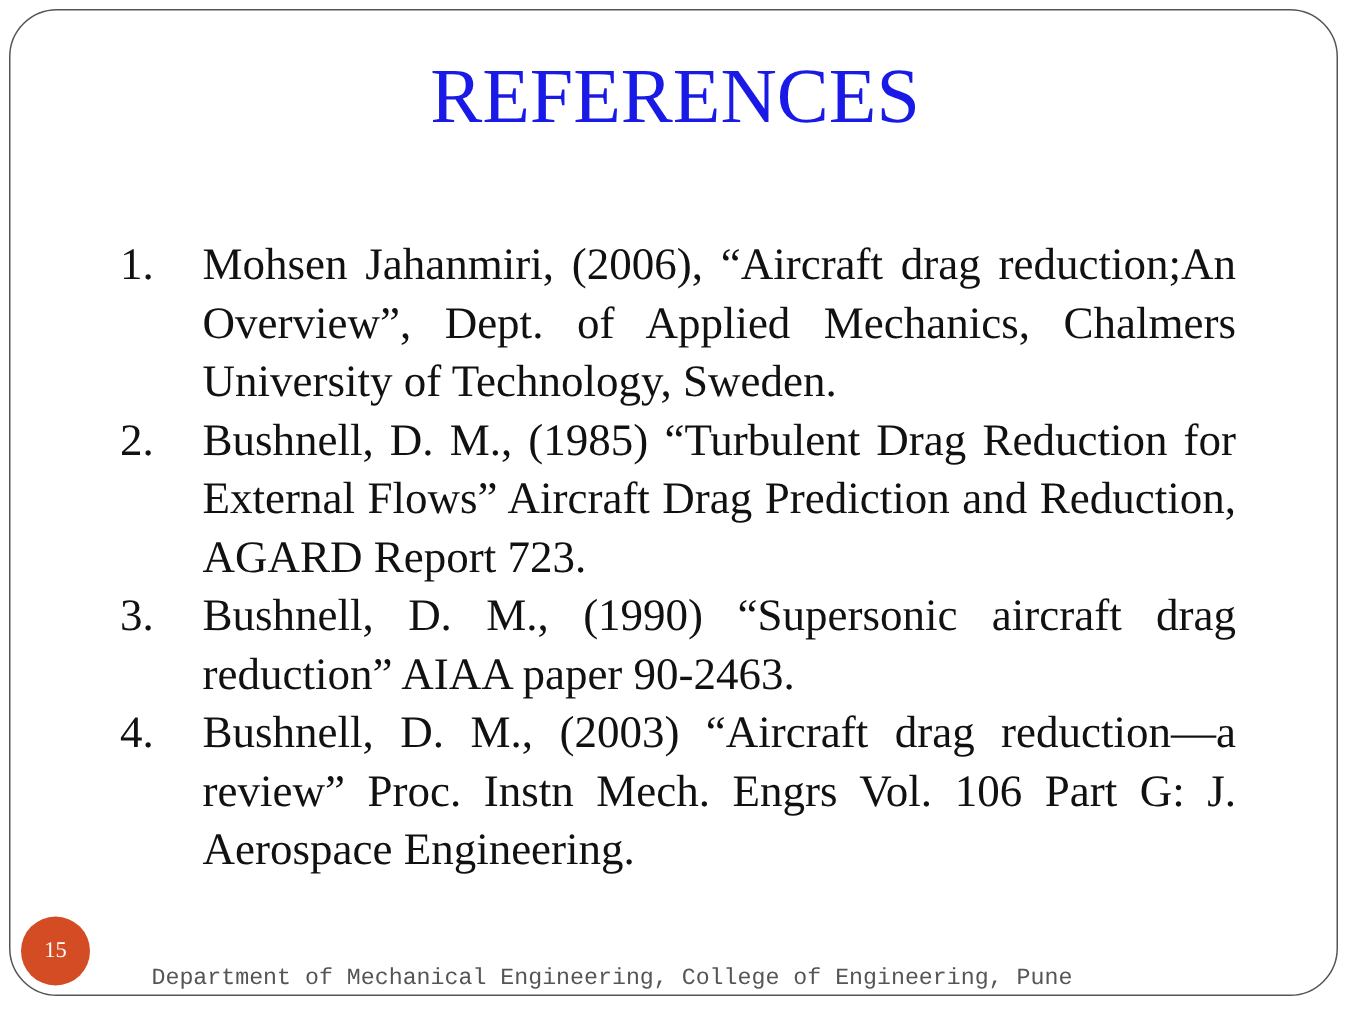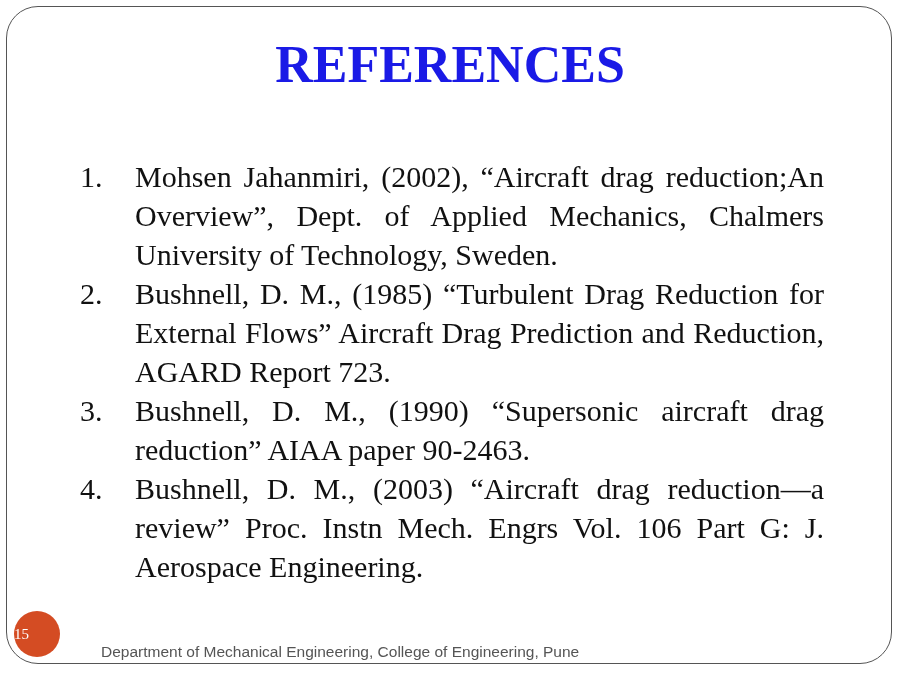--- a/index.html
+++ b/index.html
@@ -25,21 +25,21 @@
       box-sizing: border-box;
       background: #ffffff;
     }
     .title {
       position: absolute;
       left: 0;
       width: 900px;
       top: 33px;
       text-align: center;
       font-family: "Liberation Serif", serif;
-      font-weight: bold;
+      font-weight: normal;
       font-size: 52px;
       line-height: 64px;
       color: #1a1ae6;
       margin: 0;
       letter-spacing: 0px;
     }
     .ref-list {
       position: absolute;
       left: 80px;
       top: 157px;
@@ -73,44 +73,44 @@
       left: 14px;
       top: 611px;
       width: 46px;
       height: 46px;
       border-radius: 50%;
       background: #d44c23;
       color: #ffffff;
       font-family: "Liberation Serif", serif;
       font-size: 15px;
       line-height: 46px;
-      text-align: left;
+      text-align: center;
     }
     .footer {
       position: absolute;
       left: 101px;
       top: 642px;
-      font-family: Liberation Sans, sans-serif;
+      font-family: Liberation Mono, monospace;
       font-size: 15.5px;
       line-height: 20px;
       color: #555555;
       white-space: nowrap;
     }
   </style>
 </head>
 <body>
 
 <div class="slide-frame"></div>
 
 <h1 class="title">REFERENCES</h1>
 
 <ol class="ref-list">
   <li class="ref-item">
     <span class="ref-num">1.</span>
-    <span class="ref-text">Mohsen Jahanmiri, (2002), “Aircraft drag reduction;An Overview”, Dept. of Applied Mechanics, Chalmers University of Technology, Sweden.</span>
+    <span class="ref-text">Mohsen Jahanmiri, (2006), “Aircraft drag reduction;An Overview”, Dept. of Applied Mechanics, Chalmers University of Technology, Sweden.</span>
   </li>
   <li class="ref-item">
     <span class="ref-num">2.</span>
     <span class="ref-text">Bushnell, D. M., (1985) “Turbulent Drag Reduction for External Flows” Aircraft Drag Prediction and Reduction, AGARD Report 723.</span>
   </li>
   <li class="ref-item">
     <span class="ref-num">3.</span>
     <span class="ref-text">Bushnell, D. M., (1990) “Supersonic aircraft drag reduction” AIAA paper 90-2463.</span>
   </li>
   <li class="ref-item">

